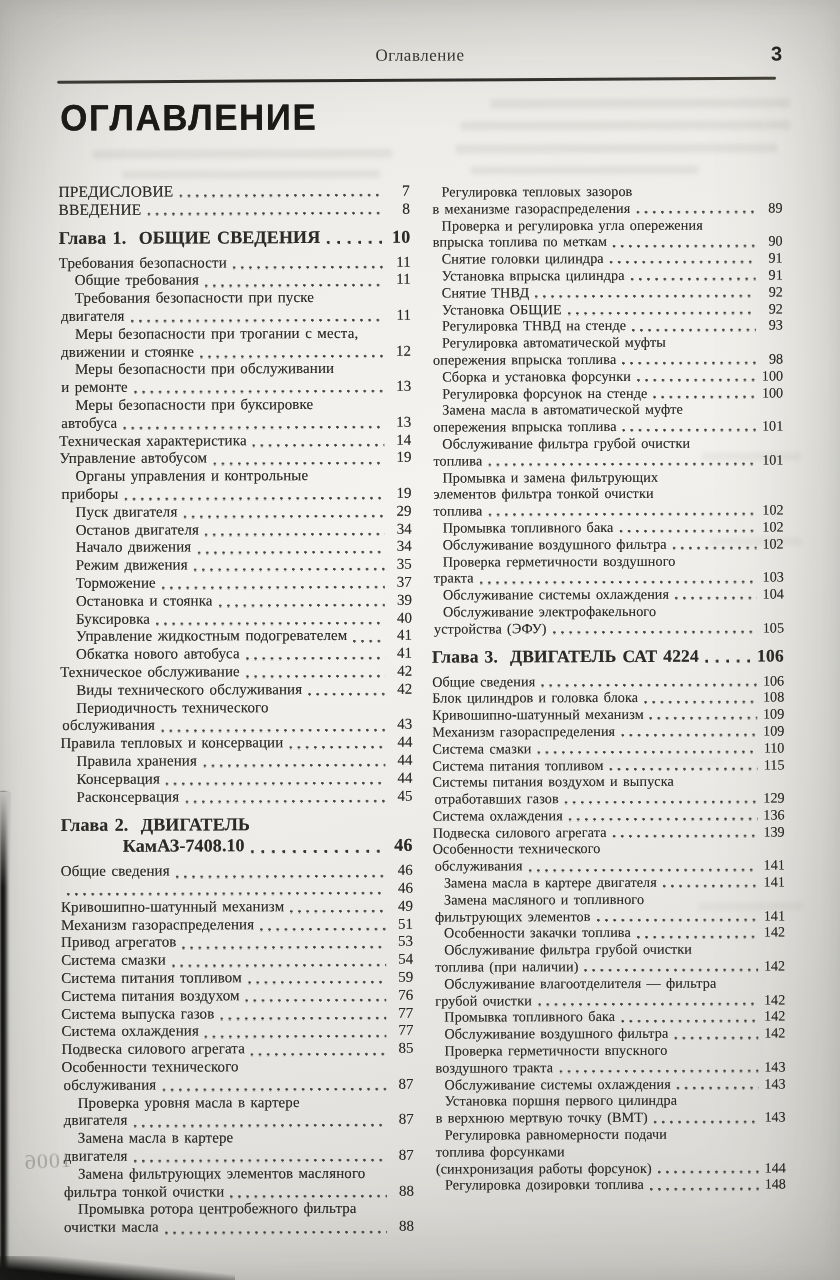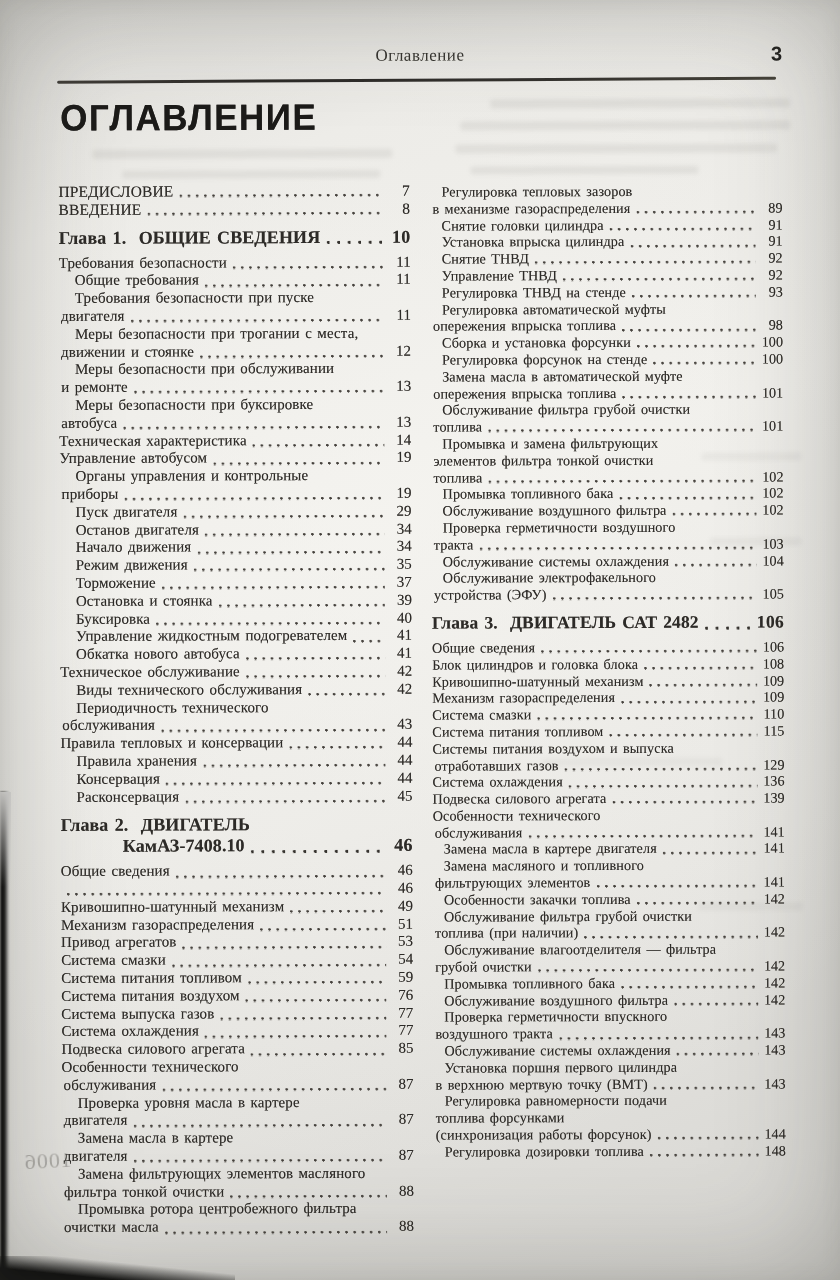--- a/index.html
+++ b/index.html
@@ -456,20 +456,30 @@
             <span class="txt">Регулировка тепловых зазоров</span>
           </div>
           <div class="row cont">
             <span class="txt">в механизме газораспределения</span>
             <span class="leader"></span>
             <span class="pg">89</span>
           </div>
         </div>
         <div class="entry sub">
           <div class="row first">
+            <span class="txt">Проверка и регулировка угла опережения</span>
+          </div>
+          <div class="row cont">
+            <span class="txt">впрыска топлива по меткам</span>
+            <span class="leader"></span>
+            <span class="pg">90</span>
+          </div>
+        </div>
+        <div class="entry sub">
+          <div class="row first">
             <span class="txt">Снятие головки цилиндра</span>
             <span class="leader"></span>
             <span class="pg">91</span>
           </div>
         </div>
         <div class="entry sub">
           <div class="row first">
             <span class="txt">Установка впрыска цилиндра</span>
             <span class="leader"></span>
             <span class="pg">91</span>
@@ -477,21 +487,21 @@
         </div>
         <div class="entry sub">
           <div class="row first">
             <span class="txt">Снятие ТНВД</span>
             <span class="leader"></span>
             <span class="pg">92</span>
           </div>
         </div>
         <div class="entry sub">
           <div class="row first">
-            <span class="txt">Управление ТНВД</span>
+            <span class="txt">Установка ОБЩИЕ</span>
             <span class="leader"></span>
             <span class="pg">92</span>
           </div>
         </div>
         <div class="entry sub">
           <div class="row first">
             <span class="txt">Регулировка ТНВД на стенде</span>
             <span class="leader"></span>
             <span class="pg">93</span>
           </div>
@@ -589,21 +599,21 @@
             <span class="txt">Обслуживание электрофакельного</span>
           </div>
           <div class="row cont">
             <span class="txt">устройства (ЭФУ)</span>
             <span class="leader"></span>
             <span class="pg">105</span>
           </div>
         </div>
         <div class="entry chapter">
           <div class="row first">
-            <span class="txt">Глава 3.  ДВИГАТЕЛЬ САТ 2482</span>
+            <span class="txt">Глава 3.  ДВИГАТЕЛЬ САТ 4224</span>
             <span class="leader"></span>
             <span class="pg">106</span>
           </div>
         </div>
         <div class="entry section">
           <div class="row first">
             <span class="txt">Общие сведения</span>
             <span class="leader"></span>
             <span class="pg">106</span>
           </div>

